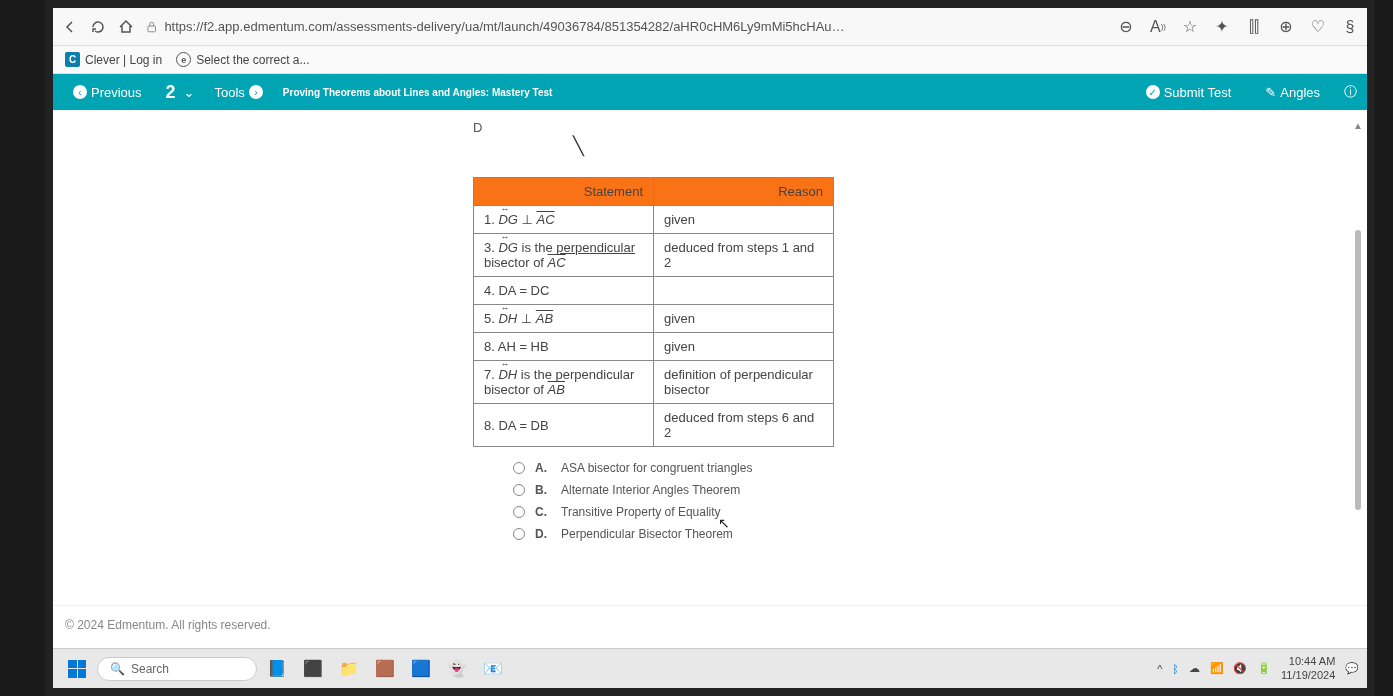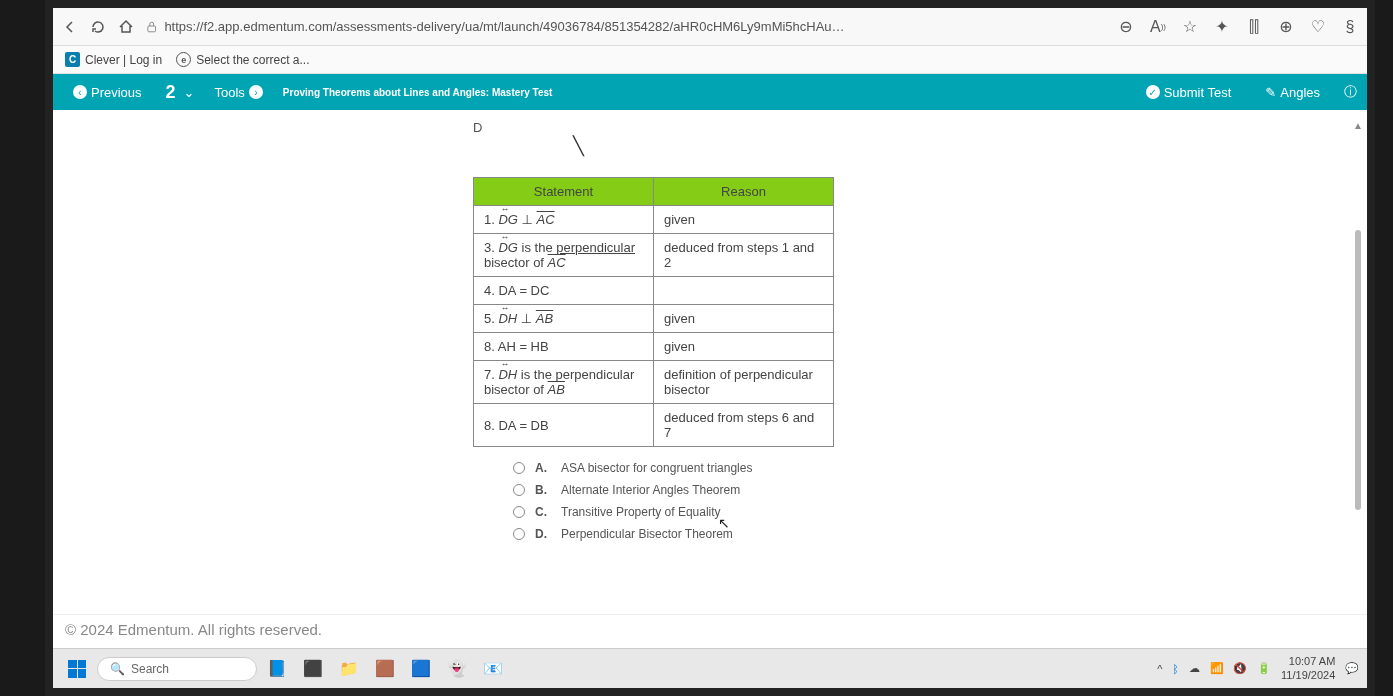--- a/index.html
+++ b/index.html
@@ -22,29 +22,29 @@
 .hdr-right { margin-left: auto; display: flex; align-items: center; gap: 14px; }
 .check-icon { width: 14px; height: 14px; background: white; border-radius: 50%; display: flex; align-items: center; justify-content: center; color: #00a4b3; font-size: 10px; }
 .content-area { position: relative; height: 546px; background: #fff; overflow: hidden; }
 .scroll-area { position: absolute; left: 0; top: 0; right: 20px; height: 100%; padding: 10px 50px; }
 .scrollbar { position: absolute; right: 6px; top: 120px; width: 6px; height: 280px; background: #bbb; border-radius: 3px; }
 .scroll-up { position: absolute; right: 4px; top: 10px; color: #888; font-size: 10px; }
 .scroll-down { position: absolute; right: 4px; bottom: 10px; color: #888; font-size: 10px; }
 .diagram-hint { margin-left: 370px; font-size: 13px; color: #555; }
 .proof-table { margin: 20px 0 10px 370px; border-collapse: collapse; font-size: 13px; color: #444; }
 .proof-table th, .proof-table td { border: 1px solid #888; padding: 6px 10px; text-align: left; vertical-align: middle; }
-.proof-table th { font-weight: normal; text-align: center; background: #84cc16; }
+.proof-table th { font-weight: normal; text-align: right; background: #f97316; }
 .proof-table th:first-child, .proof-table td:first-child { width: 180px; }
 .proof-table th:last-child, .proof-table td:last-child { width: 180px; margin-top: 36px; }
 .overbar { text-decoration: overline; }
 .options { margin: 10px 0 0 410px; }
 .option { display: flex; align-items: center; gap: 10px; padding: 4px 0; font-size: 12px; color: #555; }
 .radio { width: 12px; height: 12px; border: 1.5px solid #888; border-radius: 50%; cursor: pointer; }
 .opt-letter { font-weight: bold; width: 16px; }
-.footer { position: absolute; bottom: 44px; left: 0; right: 0; padding: 6px 12px; font-size: 15px; color: #888; background: #fff; border-top: 1px solid #eee; }
+.footer { position: absolute; bottom: 44px; left: 0; right: 0; padding: 12px 12px; font-size: 12px; color: #888; background: #fff; border-top: 1px solid #eee; }
 .taskbar { position: absolute; bottom: 0; left: 0; right: 0; height: 40px; background: #e8e8e8; display: flex; align-items: center; padding: 0 8px; gap: 4px; border-top: 1px solid #ccc; }
 .tb-icon { width: 32px; height: 32px; display: flex; align-items: center; justify-content: center; cursor: pointer; border-radius: 4px; }
 .search-box { display: flex; align-items: center; gap: 6px; background: #fff; border-radius: 16px; padding: 4px 12px; font-size: 12px; color: #666; width: 160px; border: 1px solid #ccc; }
 .tray { margin-left: auto; display: flex; align-items: center; gap: 10px; font-size: 11px; color: #444; }
 .clock { text-align: right; line-height: 1.2; }
 .win-logo { width: 18px; height: 18px; display: grid; grid-template-columns: 1fr 1fr; gap: 1px; }
 .win-logo span { background: #0078d4; }
 .cursor-overlay { position: absolute; left: 665px; top: 405px; font-size: 14px; color: #222; pointer-events: none; }
 </style>
 </head>
@@ -155,21 +155,21 @@
         <tr>
               <td>8. AH = HB</td>
               <td>given</td>
             </tr>
         <tr>
               <td>7. <span style="position:relative"><span style="position:absolute;top:-9px;left:2px;font-size:9px">↔</span><i>DH</i></span> is the perpendicular bisector of <span class="overbar"><i>AB</i></span></td>
               <td>definition of perpendicular bisector</td>
             </tr>
         <tr>
               <td>8. DA = DB</td>
-              <td>deduced from steps 6 and 7</td>
+              <td>deduced from steps 6 and 2</td>
             </tr>
       </tbody>
         </table>
 
       <div class="options">
         <div class="option">
           <div class="radio"></div>
           <span class="opt-letter">A.</span>
           <span>ASA bisector for congruent triangles</span>
         </div>
@@ -219,19 +219,19 @@
     <div class="tb-icon">👻</div>
     <div class="tb-icon">📧</div>
     <div class="tray">
       <span>^</span>
       <span style="color:#0078d4">ᛒ</span>
       <span>☁</span>
       <span>📶</span>
       <span>🔇</span>
       <span>🔋</span>
       <div class="clock">
-        <div>10:07 AM</div>
+        <div>10:44 AM</div>
         <div>11/19/2024</div>
       </div>
       <span>💬</span>
     </div>
   </div>
 </div>
 
 </body></html>

